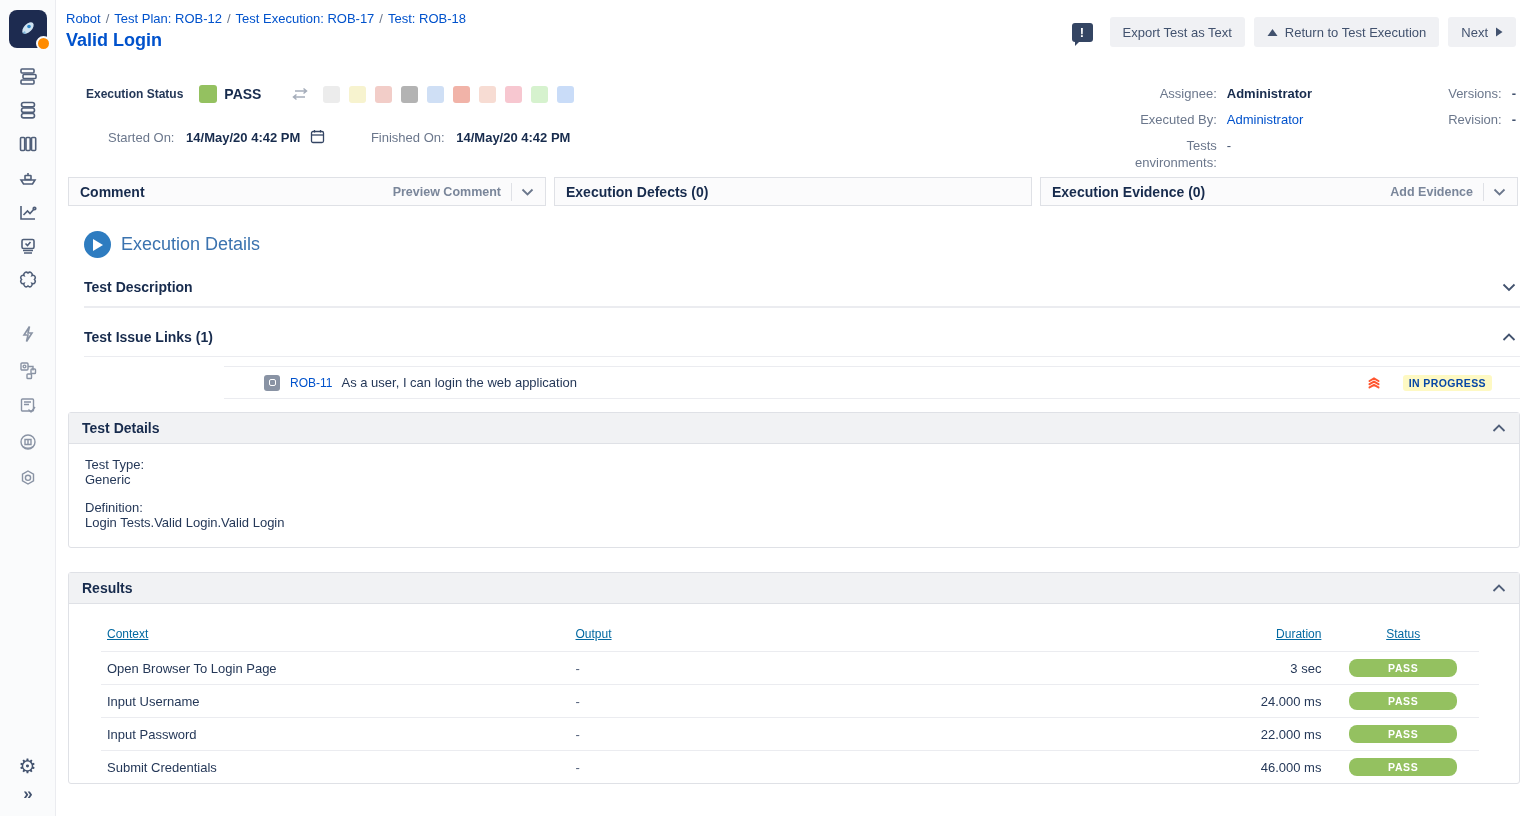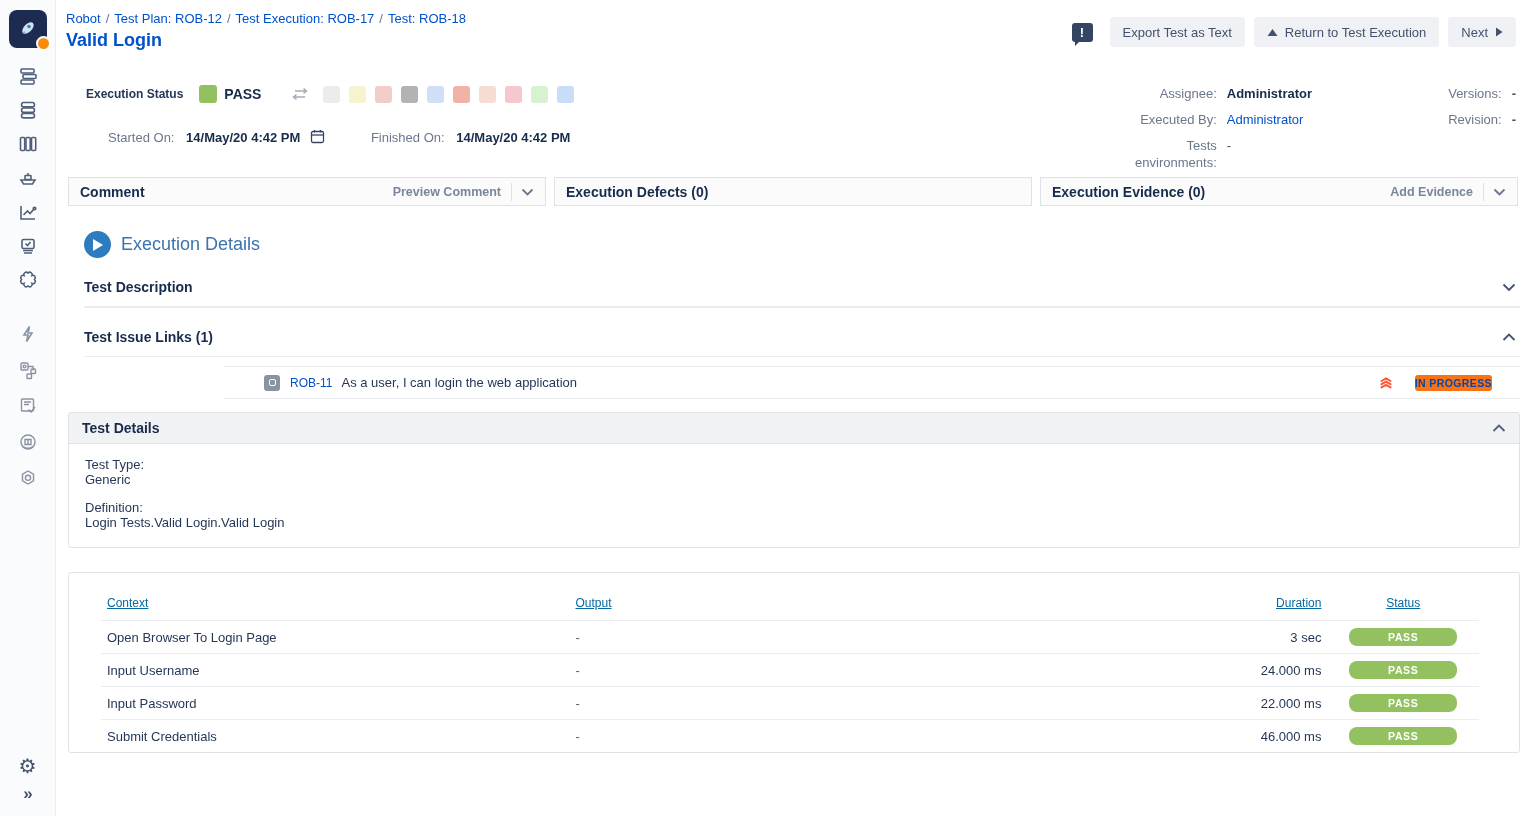--- a/index.html
+++ b/index.html
@@ -80,21 +80,21 @@
   .tests-label { margin:15px 0 0 28px; font-size:12px; font-weight:bold; color:#253858; }
   
   .issue-table { margin:9px 10px 0 168px; border-top:1px solid #ebecf0; border-bottom:1px solid #ebecf0; }
   .issue-row { height:31px; display:flex; align-items:center; padding:0 10px 0 40px; }
   .issue-type { width:16px; height:16px; border-radius:3px; background:#8993a4; display:flex; align-items:center; justify-content:center; flex:none; }
   .issue-type i { width:7px; height:7px; border:1.6px solid #fff; border-radius:2px; display:block; }
   .issue-key { font-size:12px; margin-left:10px; }
   .issue-summary { font-size:13px; color:#253858; margin-left:9px; }
   .issue-right { margin-left:auto; display:flex; align-items:center; gap:22px; padding-right:18px; }
   .prio-icon { display:flex; }
-  .lozenge { background:#f97316; color:#0747a6; font-size:10.5px; font-weight:bold; letter-spacing:.4px; padding:2px 0; border-radius:3px; }
+  .lozenge { background:#fef9c3; color:#0747a6; font-size:10.5px; font-weight:bold; letter-spacing:.4px; padding:2px 6px; border-radius:3px; }
   
   .box { margin:13px 10px 0 12px; border:1px solid #dfe1e6; border-radius:3px; }
   .box-hd { background:#f1f2f4; border-bottom:1px solid #dfe1e6; height:31px; display:flex; align-items:center; padding:0 13px; cursor:pointer; }
   .box-hd .sec-chev { color:#505f79; }
   .box-body { padding:13px 16px 15px 16px; }
   .prop-row { display:flex; margin-bottom:13px; font-size:13px; color:#253858;flex-direction:column; }
   .prop-row:last-child { margin-bottom:2px; }
   .prop-label { width:142px; flex:none; }
   
   .results-box { margin-top:24px; }
@@ -403,20 +403,28 @@
         <span>Generic</span>
       </div>
       <div class="prop-row">
         <span class="prop-label">Definition:</span>
         <span>Login Tests.Valid Login.Valid Login</span>
       </div>
     </div>
   </div>
 
   <div class="box results-box">
+    <div class="box-hd">
+      <span class="sec-title">Results</span>
+      <span class="sec-chev">
+        <svg width="14" height="9" viewBox="0 0 14 9" fill="none" stroke="#505f79" stroke-width="1.8">
+            <path d="M1.5 7 L7 1.5 L12.5 7"></path>
+          </svg>
+      </span>
+    </div>
     <div class="rt-wrap">
       <table class="rt">
         <colgroup>
             <col style="width:34%">
             <col style="width:43%">
             <col style="width:12%">
             <col style="width:11%">
           </colgroup>
         <thead>
           <tr>

